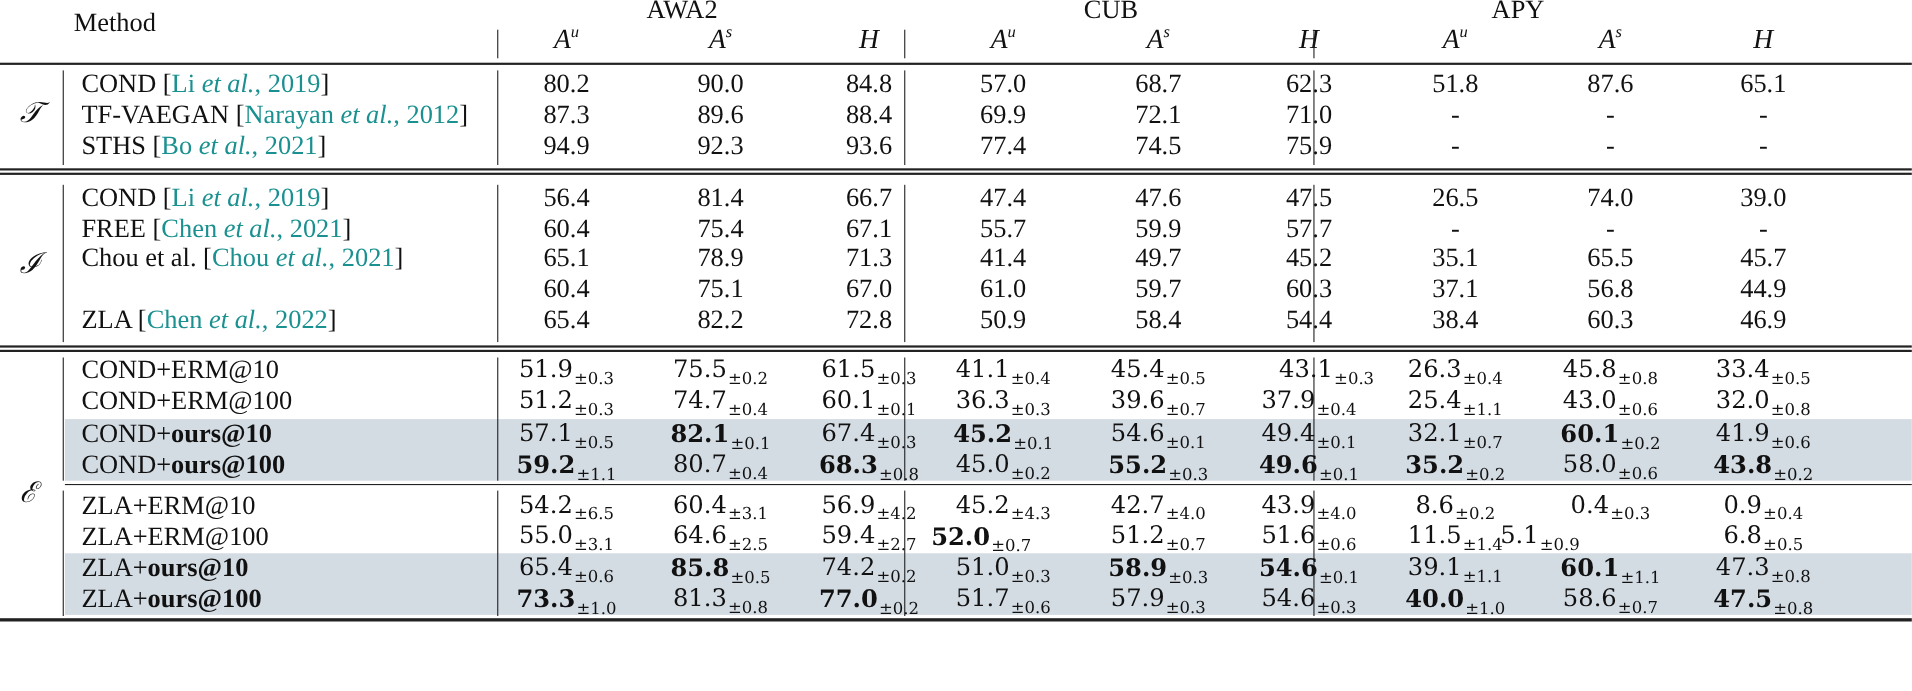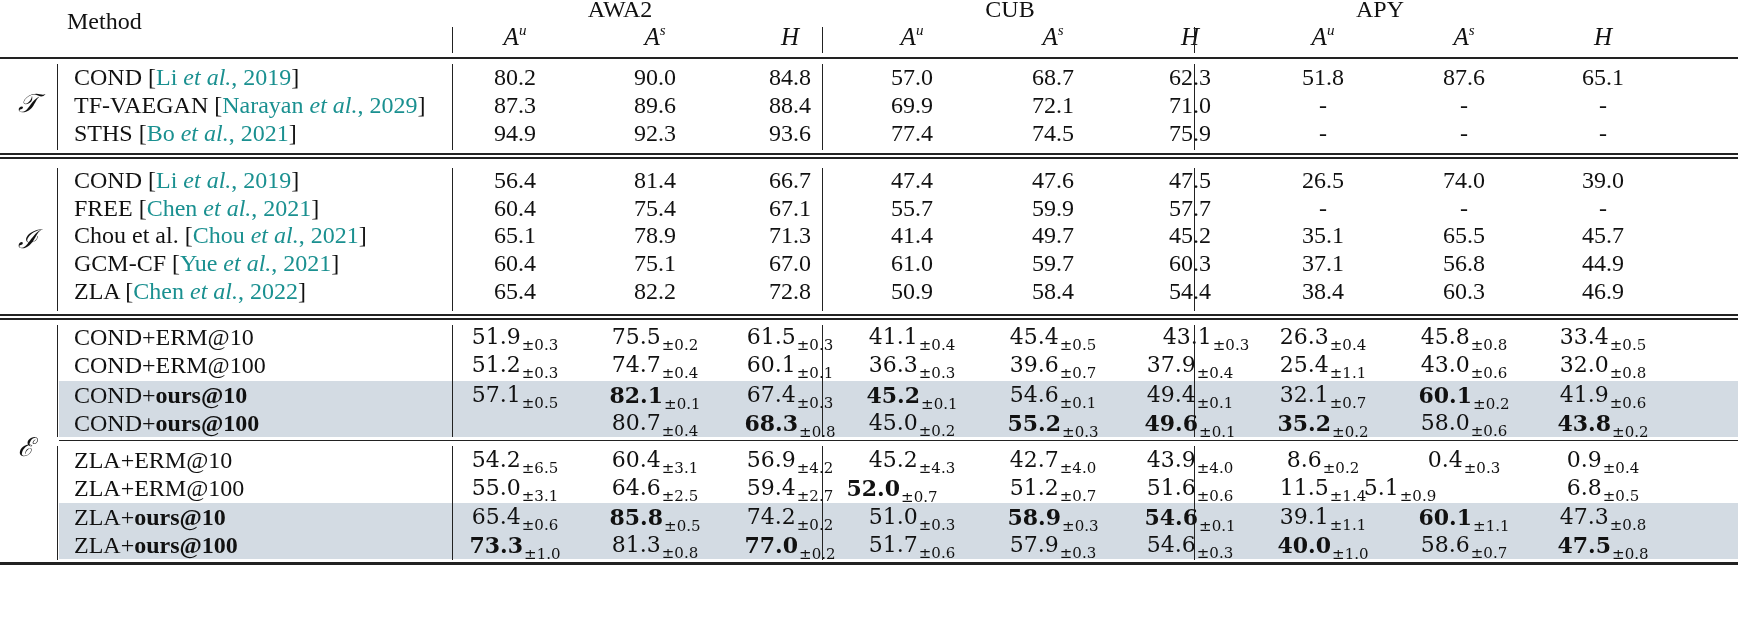--- a/index.html
+++ b/index.html
@@ -66,21 +66,21 @@
         <div class="cell" style="left:595px;width:120px;">90.0</div>
         <div class="cell" style="left:730px;width:120px;">84.8</div>
         <div class="cell" style="left:852px;width:120px;">57.0</div>
         <div class="cell" style="left:993px;width:120px;">68.7</div>
         <div class="cell" style="left:1130px;width:120px;">62.3</div>
         <div class="cell" style="left:1263px;width:120px;">51.8</div>
         <div class="cell" style="left:1404px;width:120px;">87.6</div>
         <div class="cell" style="left:1543px;width:120px;">65.1</div>
       </div>
       <div class="row" style="top:90px;">
-        <div class="cell mth"><span>TF-VAEGAN</span> [<span class="cite"><span>Narayan</span><i> et al.</i>, <span>2029</span></span>]</div>
+        <div class="cell mth"><span>TF-VAEGAN</span> [<span class="cite"><span>Narayan</span><i> et al.</i>, <span>2012</span></span>]</div>
         <div class="cell" style="left:455px;width:120px;">87.3</div>
         <div class="cell" style="left:595px;width:120px;">89.6</div>
         <div class="cell" style="left:730px;width:120px;">88.4</div>
         <div class="cell" style="left:852px;width:120px;">69.9</div>
         <div class="cell" style="left:993px;width:120px;">72.1</div>
         <div class="cell" style="left:1130px;width:120px;">71.0</div>
         <div class="cell" style="left:1263px;width:120px;">-</div>
         <div class="cell" style="left:1404px;width:120px;">-</div>
         <div class="cell" style="left:1543px;width:120px;">-</div>
       </div>
@@ -131,21 +131,20 @@
         <div class="cell" style="left:595px;width:120px;">78.9</div>
         <div class="cell" style="left:730px;width:120px;">71.3</div>
         <div class="cell" style="left:852px;width:120px;">41.4</div>
         <div class="cell" style="left:993px;width:120px;">49.7</div>
         <div class="cell" style="left:1130px;width:120px;">45.2</div>
         <div class="cell" style="left:1263px;width:120px;">35.1</div>
         <div class="cell" style="left:1404px;width:120px;">65.5</div>
         <div class="cell" style="left:1543px;width:120px;">45.7</div>
       </div>
       <div class="row" style="top:248px;">
-        <div class="cell mth"><span>GCM-CF</span> [<span class="cite"><span>Yue</span><i> et al.</i>, <span>2021</span></span>]</div>
         <div class="cell" style="left:455px;width:120px;">60.4</div>
         <div class="cell" style="left:595px;width:120px;">75.1</div>
         <div class="cell" style="left:730px;width:120px;">67.0</div>
         <div class="cell" style="left:852px;width:120px;">61.0</div>
         <div class="cell" style="left:993px;width:120px;">59.7</div>
         <div class="cell" style="left:1130px;width:120px;">60.3</div>
         <div class="cell" style="left:1263px;width:120px;">37.1</div>
         <div class="cell" style="left:1404px;width:120px;">56.8</div>
         <div class="cell" style="left:1543px;width:120px;">44.9</div>
       </div>
@@ -201,20 +200,21 @@
         <div class="cell cm" style="left:720px;width:140px;"><span>67.4</span><span class="pm">±<span>0.3</span></span></div>
         <div class="cell cm" style="left:842px;width:140px;"><span class="b">45.2</span><span class="pm">±<span>0.1</span></span></div>
         <div class="cell cm" style="left:983px;width:140px;"><span>54.6</span><span class="pm">±<span>0.1</span></span></div>
         <div class="cell cm" style="left:1120px;width:140px;"><span>49.4</span><span class="pm">±<span>0.1</span></span></div>
         <div class="cell cm" style="left:1253px;width:140px;"><span>32.1</span><span class="pm">±<span>0.7</span></span></div>
         <div class="cell cm" style="left:1394px;width:140px;"><span class="b">60.1</span><span class="pm">±<span>0.2</span></span></div>
         <div class="cell cm" style="left:1533px;width:140px;"><span>41.9</span><span class="pm">±<span>0.6</span></span></div>
       </div>
       <div class="row" style="top:408px;">
         <div class="cell mth"><span>COND+</span><span class="b">ours@100</span></div>
+        <div class="cell cm" style="left:445px;width:140px;"><span class="b">59.2</span><span class="pm">±<span>1.1</span></span></div>
         <div class="cell cm" style="left:585px;width:140px;"><span>80.7</span><span class="pm">±<span>0.4</span></span></div>
         <div class="cell cm" style="left:720px;width:140px;"><span class="b">68.3</span><span class="pm">±<span>0.8</span></span></div>
         <div class="cell cm" style="left:842px;width:140px;"><span>45.0</span><span class="pm">±<span>0.2</span></span></div>
         <div class="cell cm" style="left:983px;width:140px;"><span class="b">55.2</span><span class="pm">±<span>0.3</span></span></div>
         <div class="cell cm" style="left:1120px;width:140px;"><span class="b">49.6</span><span class="pm">±<span>0.1</span></span></div>
         <div class="cell cm" style="left:1253px;width:140px;"><span class="b">35.2</span><span class="pm">±<span>0.2</span></span></div>
         <div class="cell cm" style="left:1394px;width:140px;"><span>58.0</span><span class="pm">±<span>0.6</span></span></div>
         <div class="cell cm" style="left:1533px;width:140px;"><span class="b">43.8</span><span class="pm">±<span>0.2</span></span></div>
       </div>
       <div class="row" style="top:445px;">

